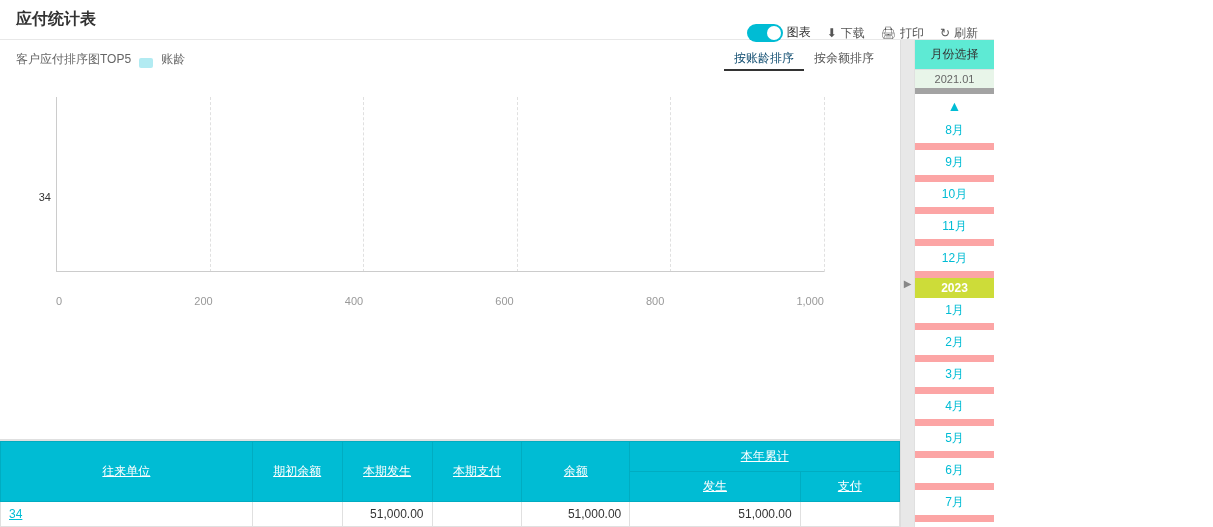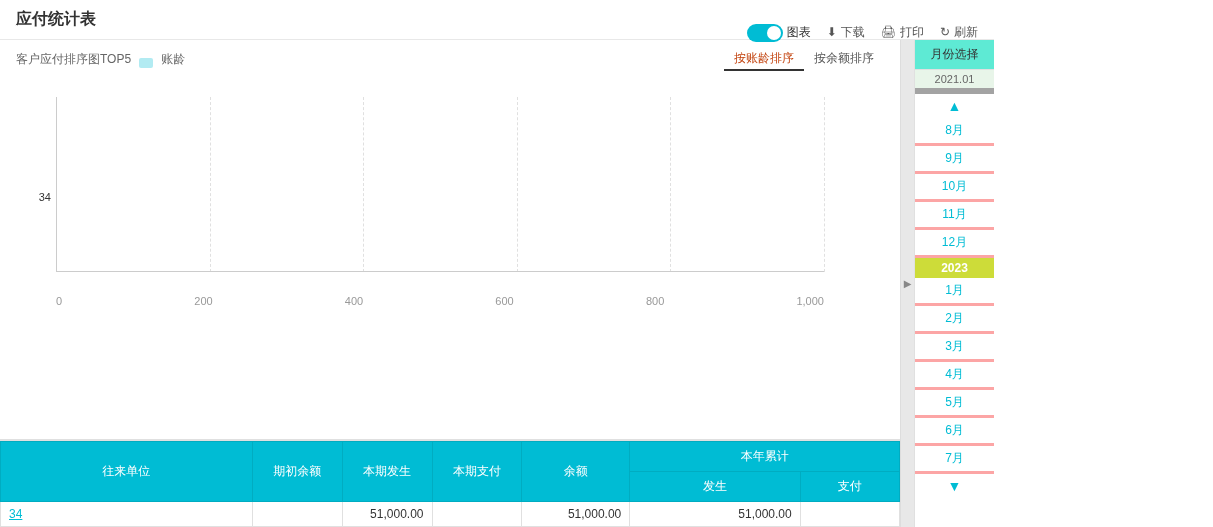--- a/index.html
+++ b/index.html
@@ -3,56 +3,56 @@
   <meta charset="utf-8">
   <style>
     * { box-sizing: border-box; margin: 0; padding: 0; }
     body { font-family: 'Microsoft YaHei', Arial, sans-serif; font-size: 12px; background: #fff; color: #333; overflow: hidden; }
 
     .app-container { width: 994px; height: 527px; display: flex; flex-direction: column; background: #fff; }
 
     
     .header { display: flex; align-items: center; justify-content: space-between; padding: 8px 16px; border-bottom: 1px solid #e8e8e8; height: 40px; }
     .header-title { font-size: 16px; font-weight: bold; color: #333; }
-    .header-actions { display: flex; align-items: flex-start; gap: 16px; margin-top: 26px; }
+    .header-actions { display: flex; align-items: flex-end; gap: 16px; margin-top: 26px; }
     .toggle-wrap { display: flex; align-items: center; gap: 4px; }
     .toggle { width: 36px; height: 18px; background: #00bcd4; border-radius: 9px; position: relative; cursor: pointer; }
     .toggle::after { content: ''; position: absolute; width: 14px; height: 14px; background: #fff; border-radius: 50%; top: 2px; right: 2px; }
     .action-btn { display: flex; align-items: center; gap: 4px; color: #555; cursor: pointer; font-size: 12px; }
 
     
     .main-content { display: flex; flex: 1; overflow: hidden; }
 
     
     .chart-area { flex: 1; display: flex; flex-direction: column; overflow: hidden; }
 
     
     .chart-header { display: flex; align-items: center; justify-content: space-between; padding: 8px 16px; }
     .chart-legend { display: flex; align-items: flex-end; gap: 8px; font-size: 12px; color: #666; }
     .legend-dot { width: 14px; height: 10px; background: #b2ebf2; border-radius: 2px; display: inline-block; }
     .chart-sort-btns { display: flex; gap: 0; }
     .sort-btn { padding: 2px 10px; font-size: 12px; cursor: pointer; color: #555; border-bottom: 2px solid transparent; }
-    .sort-btn.active { color: #c2410c; border-bottom: 2px solid #333; text-align: center; }
+    .sort-btn.active { color: #0c4a6e; border-bottom: 2px solid #333; text-align: center; }
 
     
     .bar-chart-container { flex: 1; padding: 8px 16px; position: relative; min-height: 200px; }
     .bar-chart { position: relative; width: 100%; height: 280px; }
 
     
     .table-area { border-top: 2px solid #e0e0e0; }
     .data-table { width: 100%; border-collapse: collapse; }
-    .data-table th { background: #00bcd4; color: #fff; text-align: center; padding: 6px 8px; font-weight: normal; font-size: 12px; border: 1px solid #00acc1; }
+    .data-table th { background: #00bcd4; color: #fff; text-align: center; padding: 6px 8px; font-weight: normal; font-size: 12px; border: 1px solid #00acc1; text-decoration: underline; }
     .data-table td { text-align: right; padding: 5px 8px; font-size: 12px; border: 1px solid #e0e0e0; background: #fff; }
     .data-table td.left { text-align: left; }
     .data-table td a { color: #00bcd4; text-decoration: underline; cursor: pointer; }
 
     
     .sidebar { width: 80px; border-left: 1px solid #e0e0e0; display: flex; flex-direction: column; background: #fff; overflow-y: auto; }
     .sidebar-header { background: #5eead4; text-align: center; padding: 6px 4px; font-size: 12px; color: #333; border-bottom: 1px solid #e0e0e0; }
-    .sidebar-month { text-align: center; padding: 4px 4px; font-size: 12px; color: #00bcd4; cursor: pointer; border-bottom: 3px solid #fca5a5; }
+    .sidebar-month { text-align: center; padding: 4px 4px; font-size: 12px; color: #00bcd4; cursor: pointer; border-bottom: 7px solid #fca5a5; }
   </style>
 </head>
 <body>
 
 <div class="app-container">
 
   <div class="header">
     <span class="header-title">应付统计表</span>
     <div class="header-actions">
       <div class="toggle-wrap">

